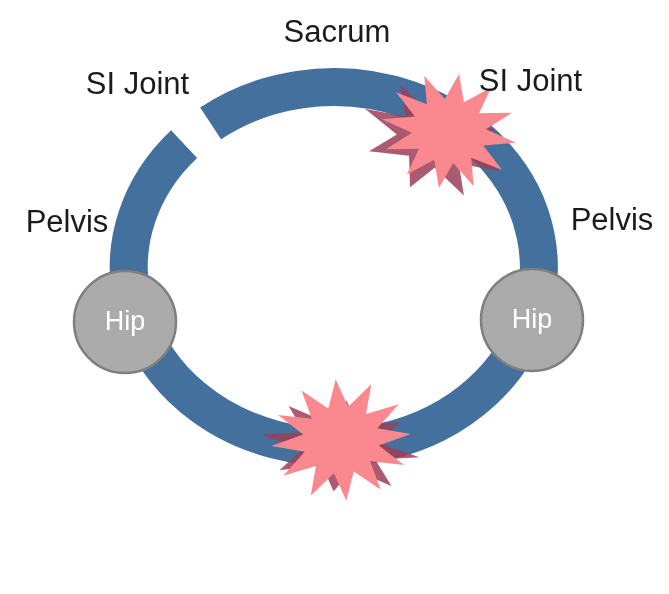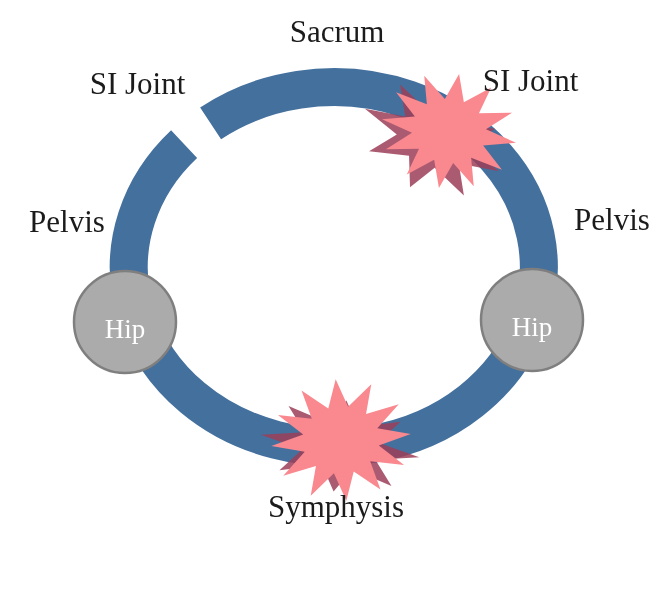--- a/index.html
+++ b/index.html
@@ -1,39 +1,38 @@
 <!DOCTYPE html>
 <html style="--background: #FFFFFF; --ring-blue: #44709E; --burst-pink: #F9898F; --burst-maroon: #9C3E58; --hip-gray: #ABABAB; --hip-border: #7F7F7F; --label-text: #1B1B1B; --hip-text: #FFFFFF;"><head>
 <meta charset="utf-8">
 <style>
   html,body{margin:0;padding:0;background:#fff;}
   .stage{
     position:relative;
     width:669px;height:527px;
     background:var(--background,#fff);
-    font-family:Liberation Serif, serif;
+    font-family:Liberation Sans, sans-serif;
     overflow:hidden;
   }
   .stage svg{position:absolute;left:0;top:0;}
   .lbl{
     position:absolute;
     text-align:center;
     color:var(--label-text,#1b1b1b);
     font-size:31px;
     line-height:36px;
     white-space:nowrap;
   }
   .lbl.two-line{white-space:normal;line-height:42px;}
   .hip-lbl{
     position:absolute;
     text-align:center;
     color:var(--hip-text,#fff);
     font-size:27px;
     line-height:30px;
-    margin-top:8px;
   }
 </style>
 </head>
 <body>
 
 <div class="stage">
 
   <svg width="669" height="594" viewBox="0 0 669 594">
     <defs>
 
@@ -69,20 +68,19 @@
 
   <div class="lbl" style="left:55px;top:66px;width:165px;">SI Joint</div>
 
   <div class="lbl" style="left:448px;top:63px;width:165px;">SI Joint</div>
 
   <div class="lbl" style="left:2px;top:204px;width:130px;">Pelvis</div>
 
   <div class="lbl" style="left:547px;top:202px;width:130px;">Pelvis</div>
 
   <div class="lbl two-line" style="left:236px;top:486px;width:200px;">
-    <span style="display:block">Symphysis</span>
   </div>
 
   <div class="hip-lbl" style="left:75px;top:306px;width:100px;">Hip</div>
 
   <div class="hip-lbl" style="left:482px;top:304px;width:100px;">Hip</div>
 
 </div>
 
 </body></html>

